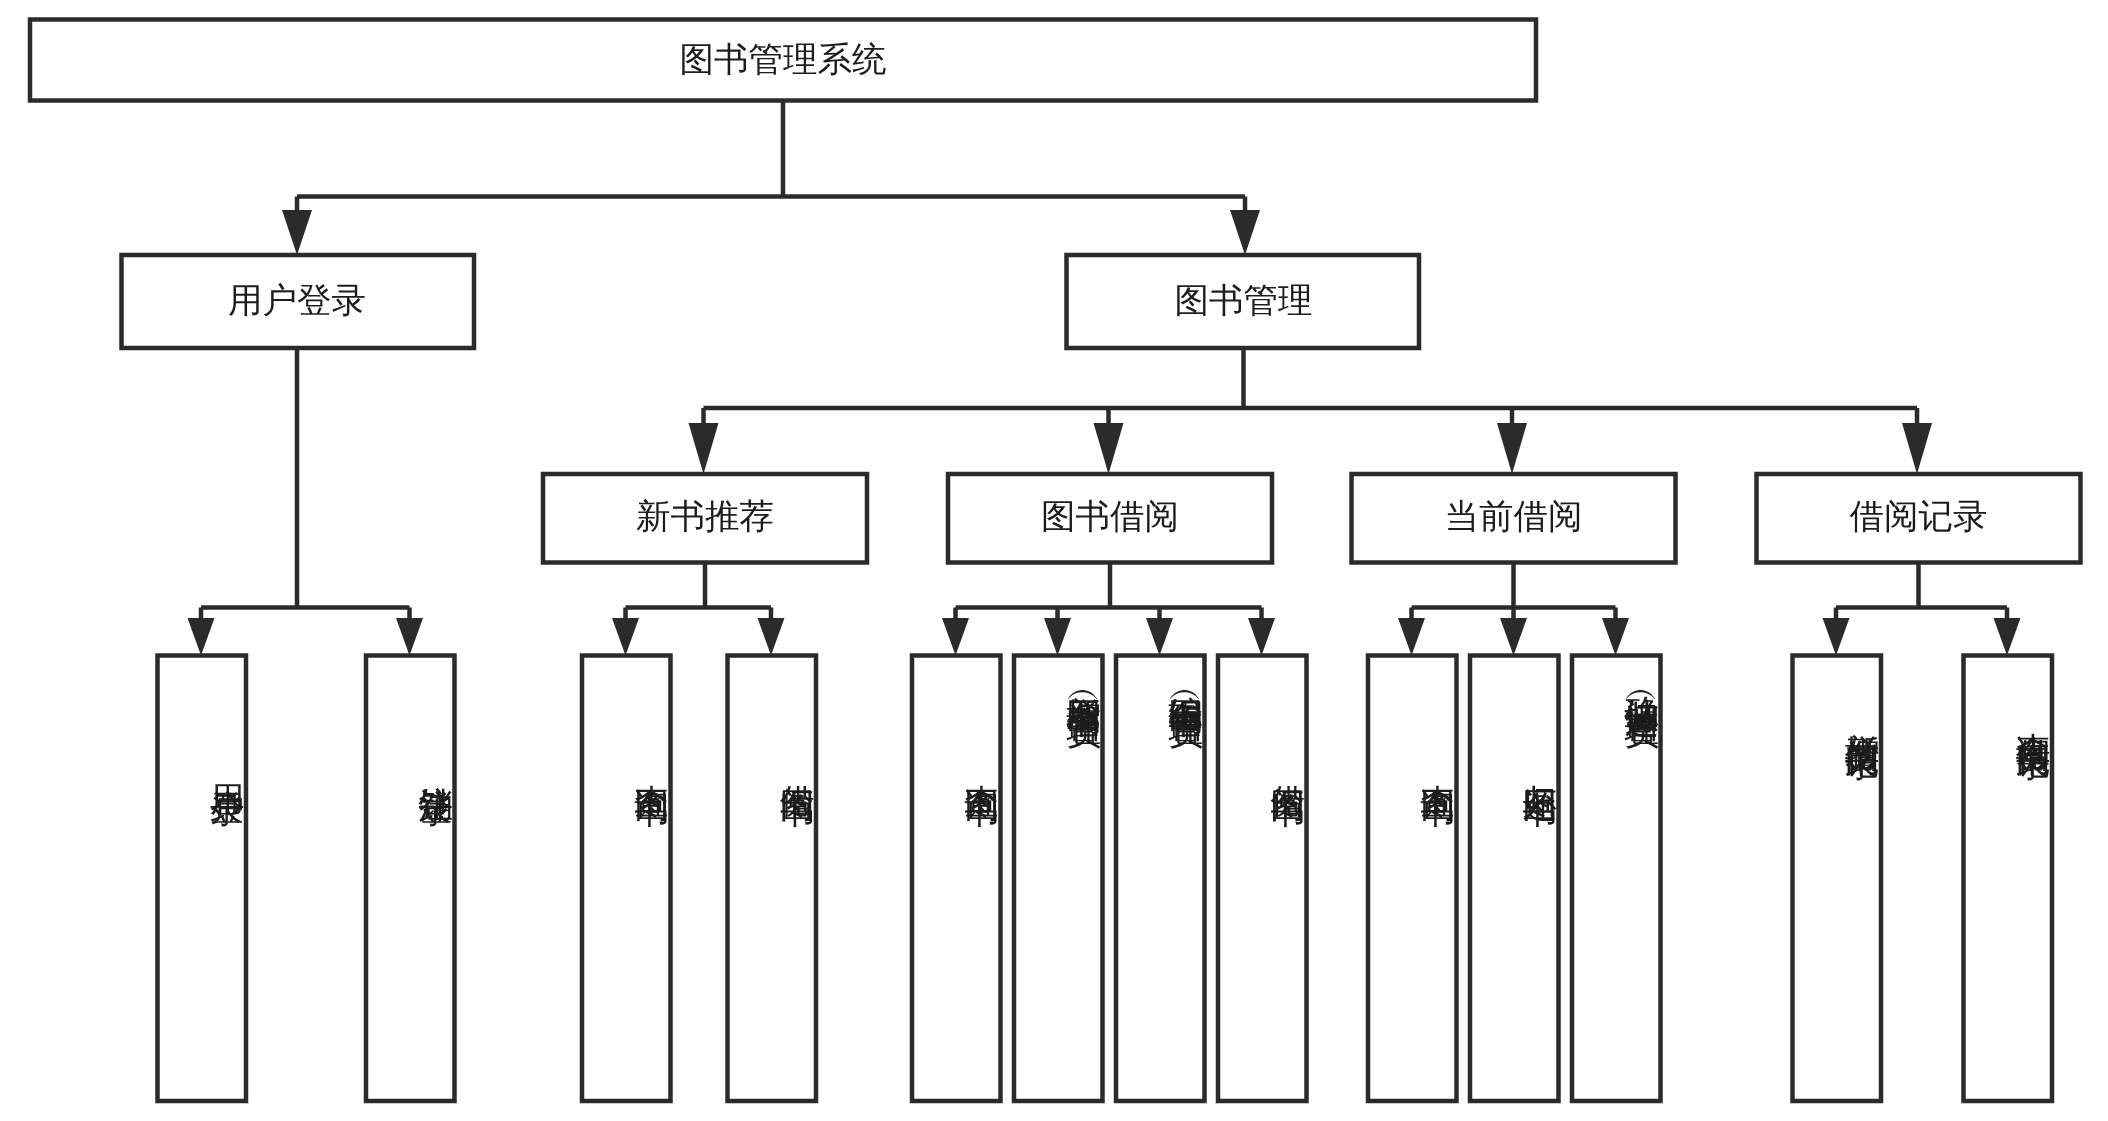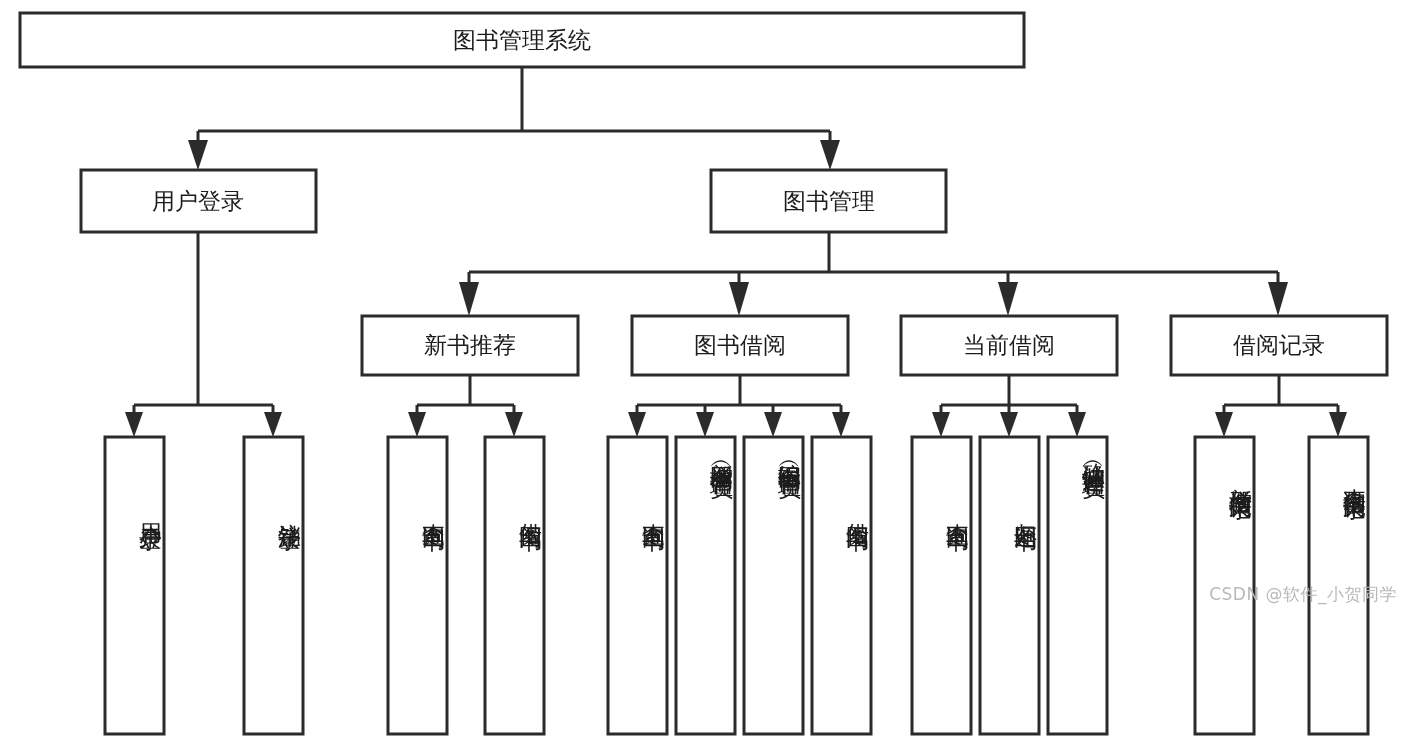--- a/index.html
+++ b/index.html
@@ -218,15 +218,14 @@
   <div class="leaf-label" style="left:744px; top:445px; width:59px;">编辑图书（管理员）</div>
   <div class="leaf-label" style="left:812px; top:505px; width:59px;">借阅图书</div>
 
   <div class="leaf-label" style="left:912px; top:505px; width:59px;">查询图书</div>
   <div class="leaf-label" style="left:980px; top:505px; width:59px;">归还图书</div>
   <div class="leaf-label" style="left:1048px; top:445px; width:59px;">确认归还（管理员）</div>
 
   <div class="leaf-label" style="left:1195px; top:470px; width:59px;">新增借阅记录</div>
   <div class="leaf-label" style="left:1309px; top:470px; width:59px;">查询借阅记录</div>
 
-  <div class="watermark">CSDN @软件_小贺同学</div>
 
 </div>
 
 </body></html>

